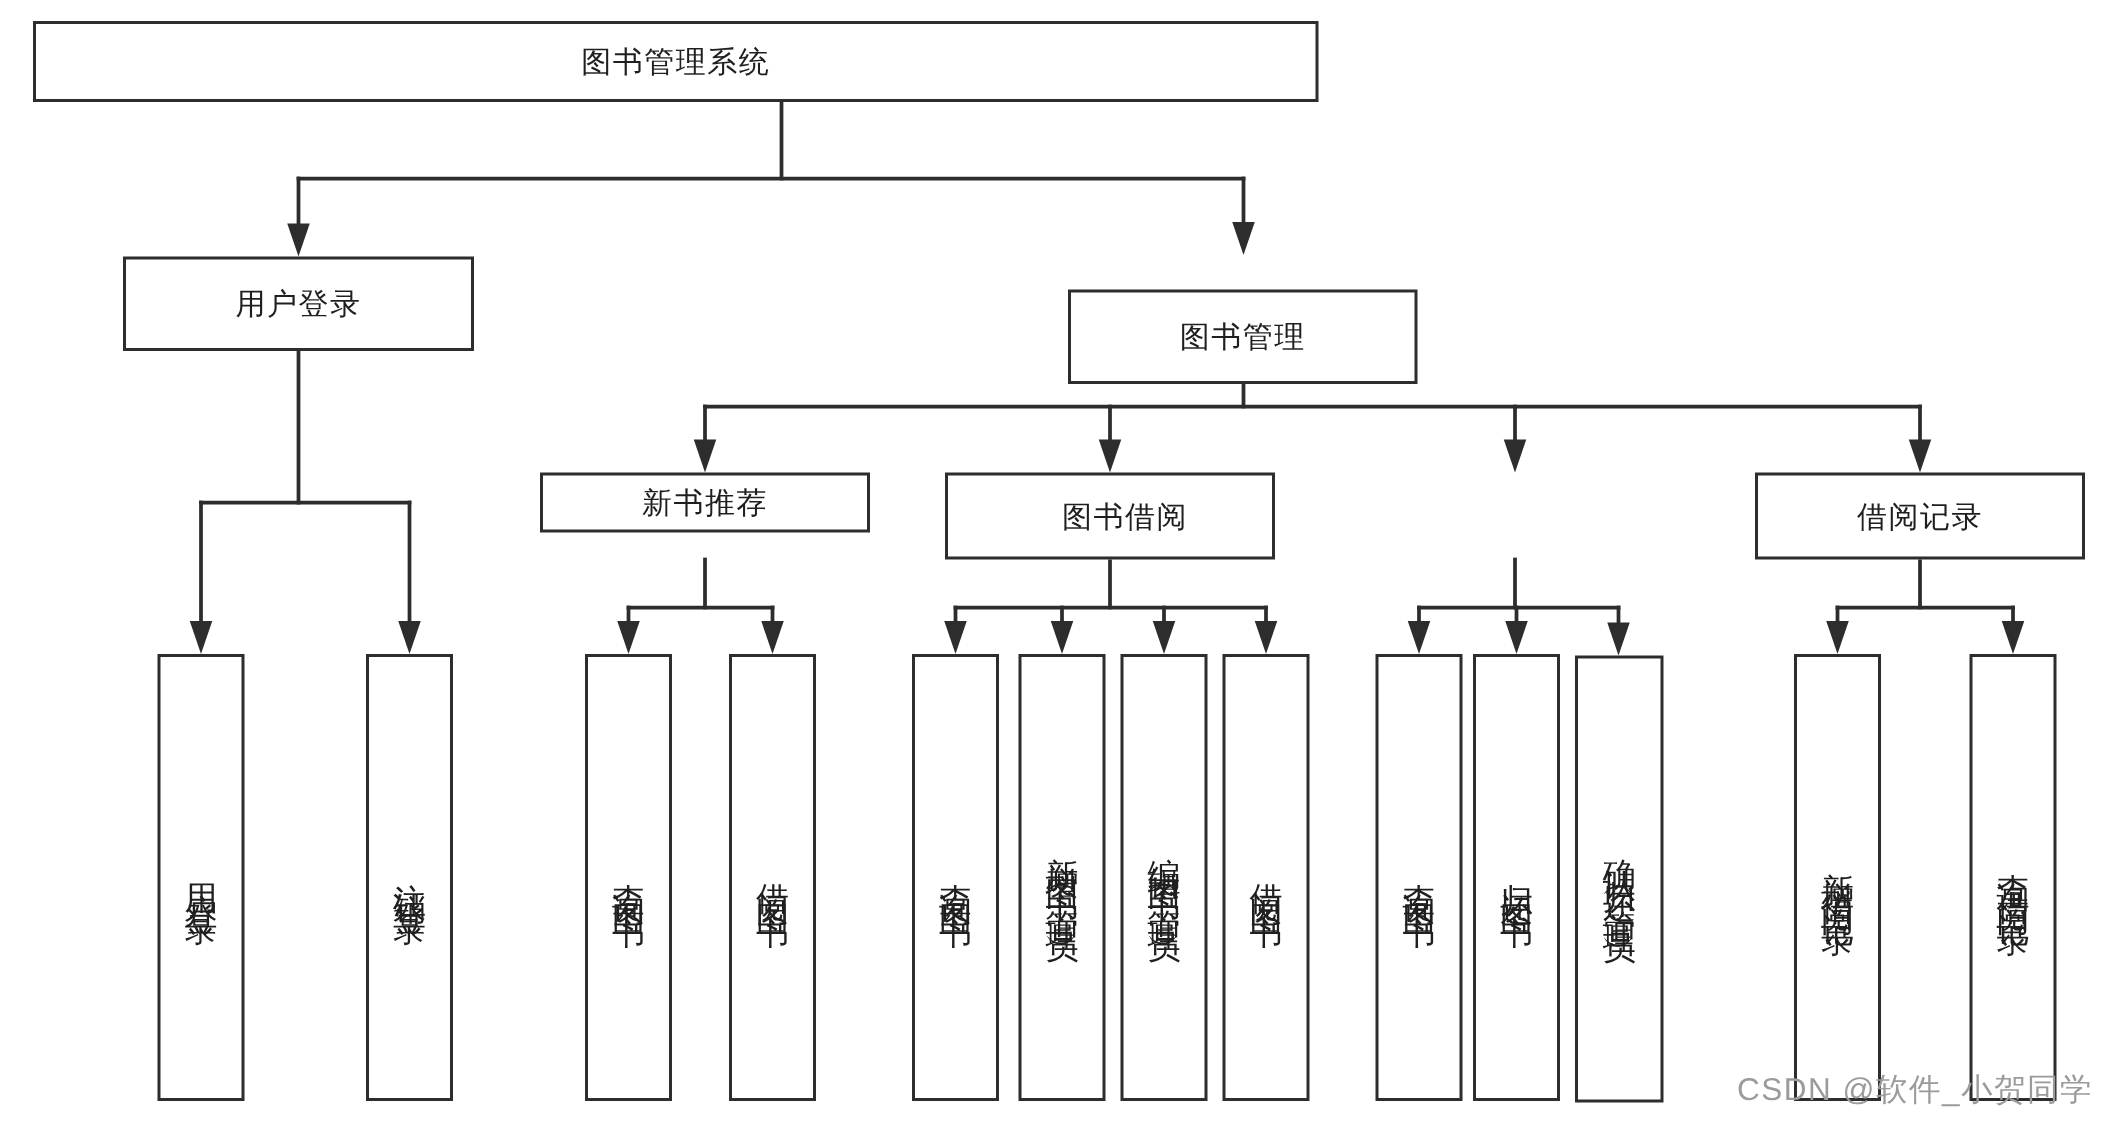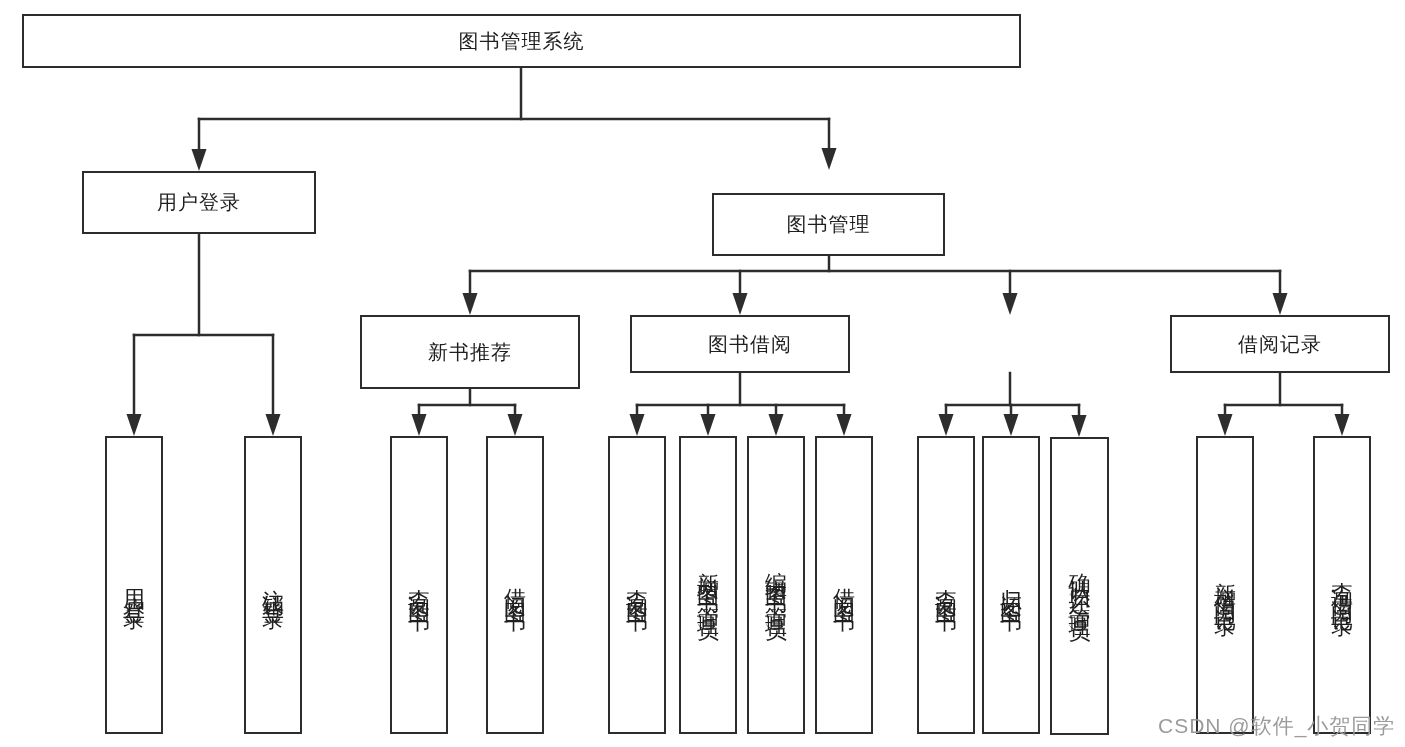--- a/index.html
+++ b/index.html
@@ -116,32 +116,32 @@
     <g>
       <line x1="1280" y1="373" x2="1280" y2="405"></line>
       <line x1="1225" y1="405" x2="1342" y2="405"></line>
       <line x1="1225" y1="405" x2="1225" y2="416"></line>
       <polygon points="1225,436 1217.5,414 1232.5,414"></polygon>
       <line x1="1342" y1="405" x2="1342" y2="416"></line>
       <polygon points="1342,436 1334.5,414 1349.5,414"></polygon>
     </g>
   </svg>
 
-  <div class="box hbox" style="left:22px;top:14px;width:999px;height:54px;">
+  <div class="box hbox" style="left:22px;top:14px;width:857px;height:54px;">
     <span>图书管理系统</span>
   </div>
 
   <div class="box hbox" style="left:82px;top:171px;width:234px;height:63px;">
     <span>用户登录</span>
   </div>
   <div class="box hbox" style="left:712px;top:170px;width:233px;height:63px;margin-top:23px;">
     <span>图书管理</span>
   </div>
 
-  <div class="box hbox" style="left:360px;top:315px;width:220px;height:74px;">
+  <div class="box hbox" style="left:360px;top:315px;width:220px;height:40px;">
     <span>新书推荐</span>
   </div>
   <div class="box hbox" style="left:630px;top:315px;width:220px;height:58px;padding-left:20px;">
     <span>图书借阅</span>
   </div>
   <div class="box hbox" style="left:1170px;top:315px;width:220px;height:58px;">
     <span>借阅记录</span>
   </div>
 
   <div class="box leaf" style="left:105px;top:436px;width:58px;height:298px;">

